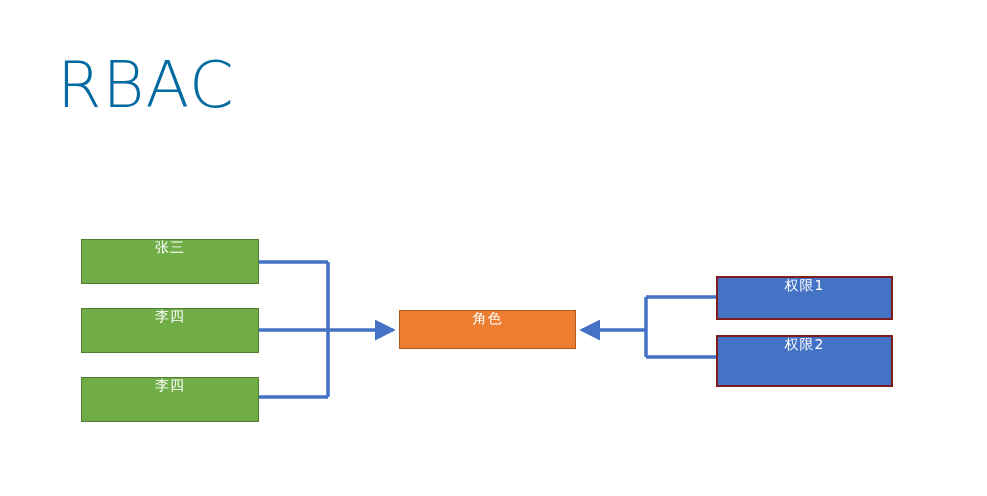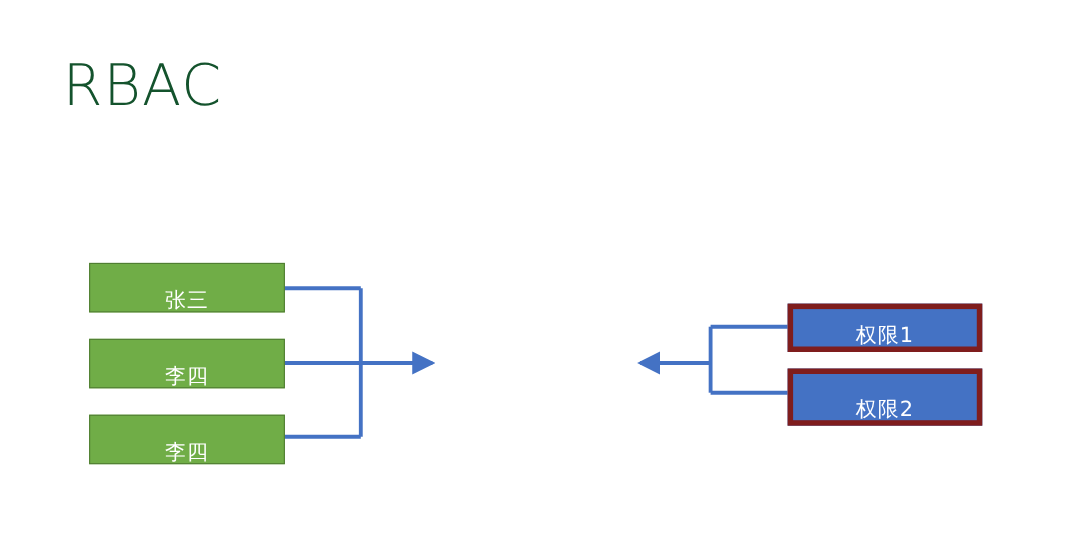--- a/index.html
+++ b/index.html
@@ -15,51 +15,51 @@
     width: 987px;
     height: 496px;
     background: #ffffff;
     overflow: hidden;
   }
   #title {
     position: absolute;
     left: 57px;
     top: 50px;
     font-family: "DejaVu Sans", "Liberation Sans", sans-serif;
-    font-size: 52px;
+    font-size: 64px;
     font-weight: 300;
     letter-spacing: 1px;
-    color: #14532d;
+    color: #0369a1;
     line-height: 1.1;
     white-space: nowrap;
   }
   .node {
     position: absolute;
     box-sizing: border-box;
     display: flex;
-    align-items: flex-end;
+    align-items: flex-start;
     justify-content: center;
     color: #ffffff;
-    font-size: 19px;
+    font-size: 14px;
     font-family: "DejaVu Sans", "Liberation Sans", sans-serif;
     line-height: 1;
     letter-spacing: 1px;
     user-select: none;
   }
   .node-user {
     background: #70AD47;
     border: 1px solid #507E32;
   }
   .node-role {
     background: #ED7D31;
     border: 1px solid #B3571A;
   }
   .node-perm {
     background: #4472C4;
-    border: 5px solid #7f1d1d;
+    border: 2px solid #7f1d1d;
   }
   #connectors {
     position: absolute;
     left: 0;
     top: 0;
     width: 987px;
     height: 496px;
     pointer-events: none;
   }
 </style>
@@ -101,20 +101,23 @@
   </div>
 
   <div class="node node-user" style="left:81px; top:308px; width:178px; height:45px;">
     <span>李四</span>
   </div>
 
   <div class="node node-user" style="left:81px; top:377px; width:178px; height:45px;">
     <span>李四</span>
   </div>
 
+  <div class="node node-role" style="left:399px; top:310px; width:177px; height:39px;">
+    <span>角色</span>
+  </div>
 
   <div class="node node-perm" style="left:716px; top:276px; width:177px; height:44px;">
     <span>权限1</span>
   </div>
 
   <div class="node node-perm" style="left:716px; top:335px; width:177px; height:52px;">
     <span>权限2</span>
   </div>
 
 </div>

